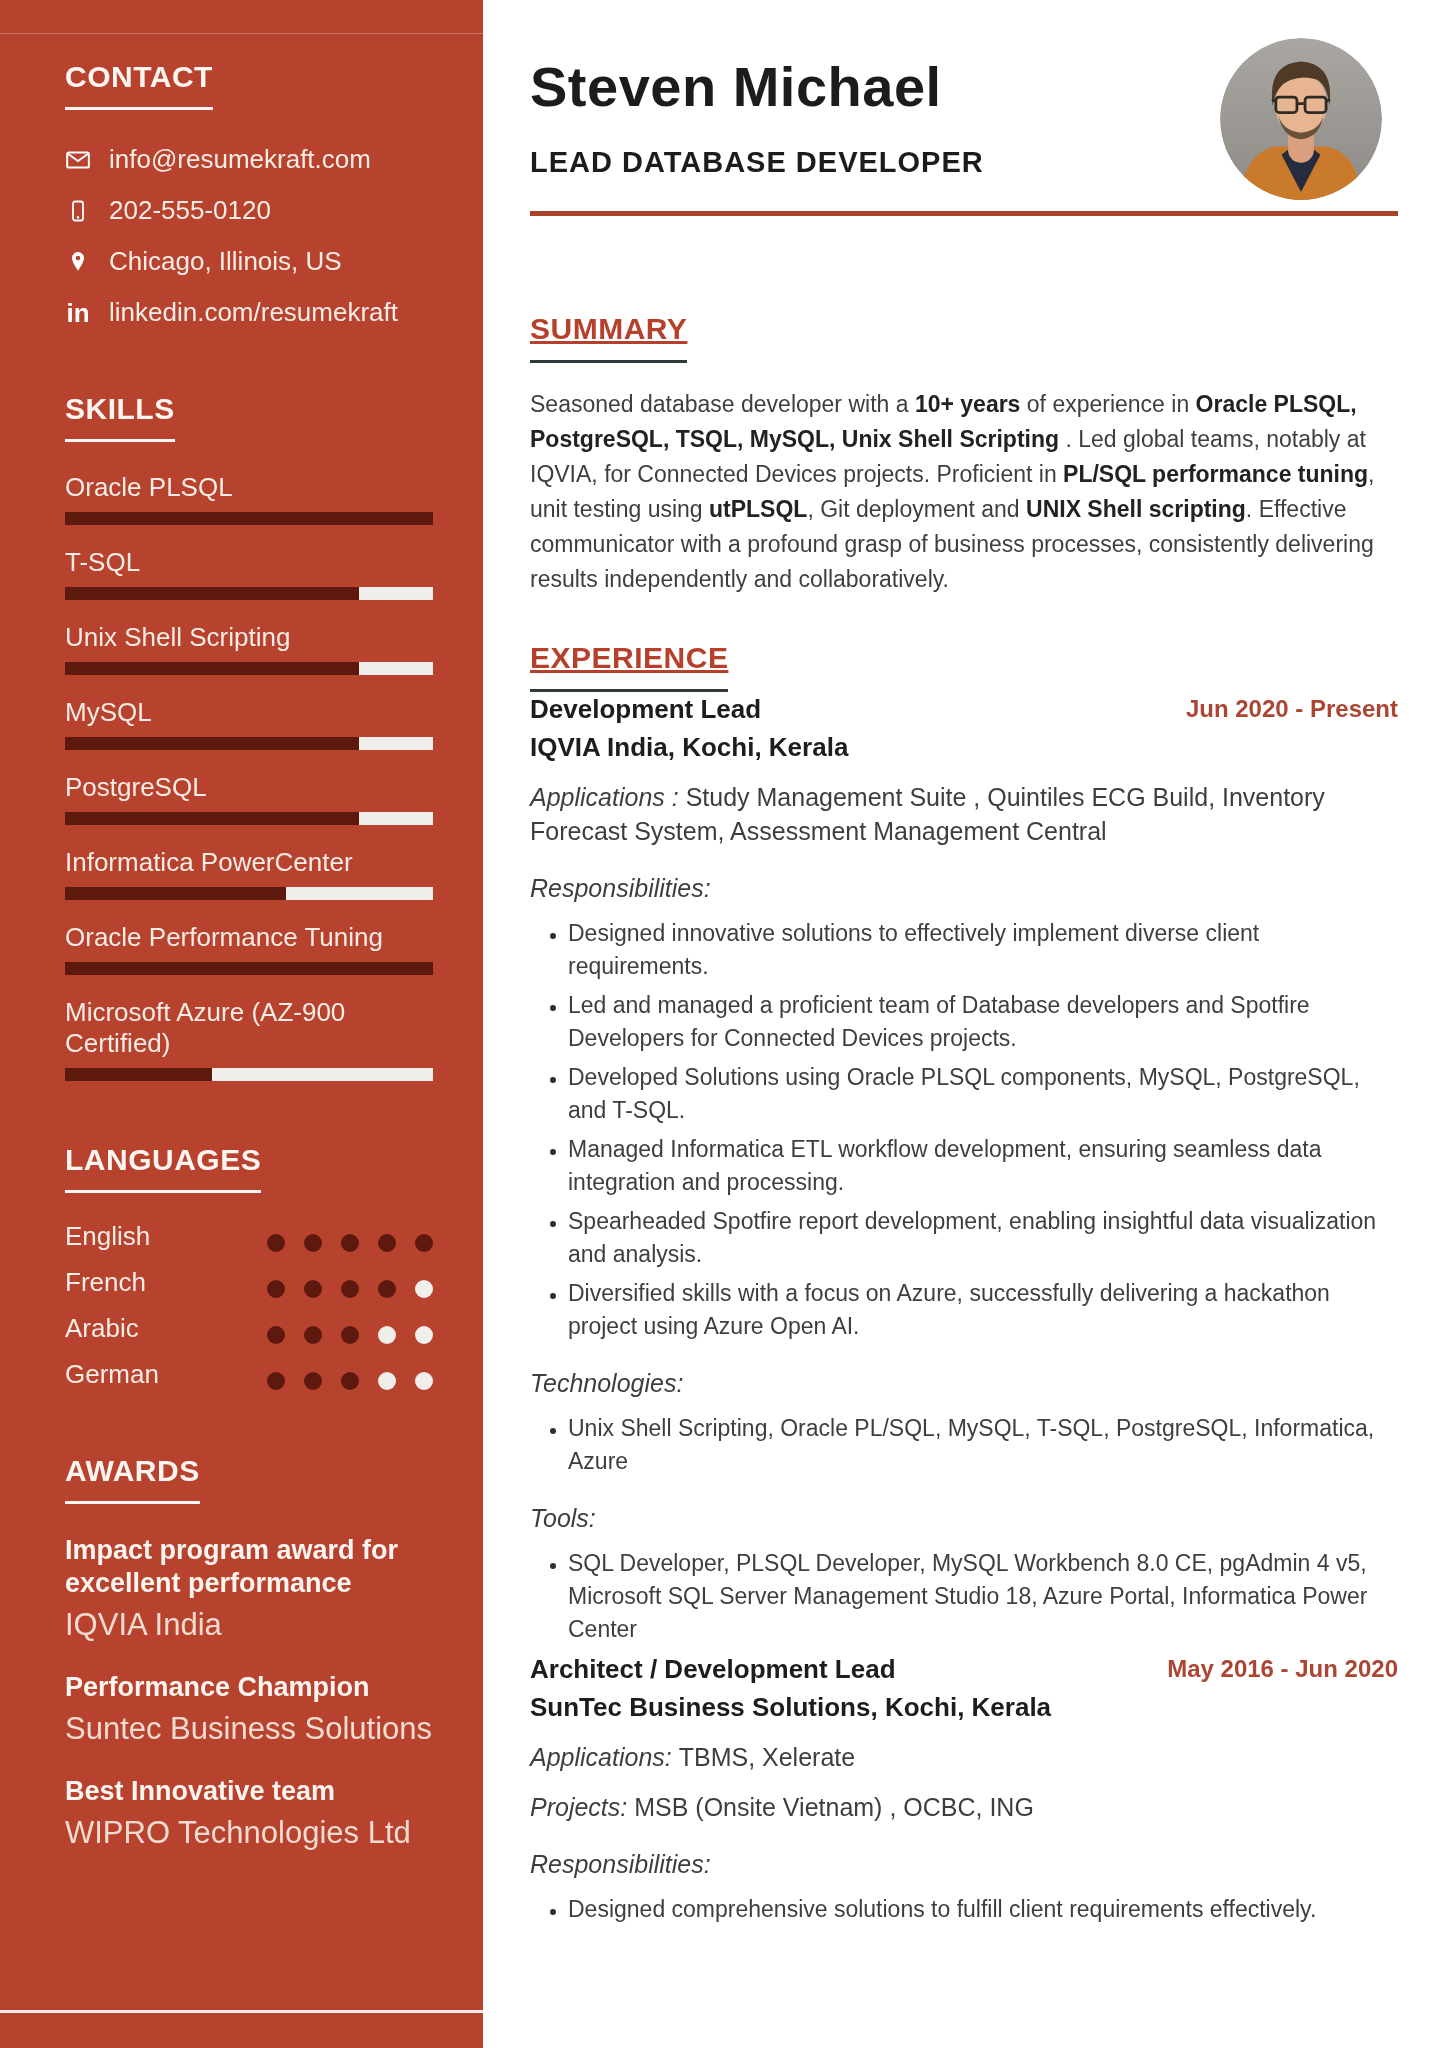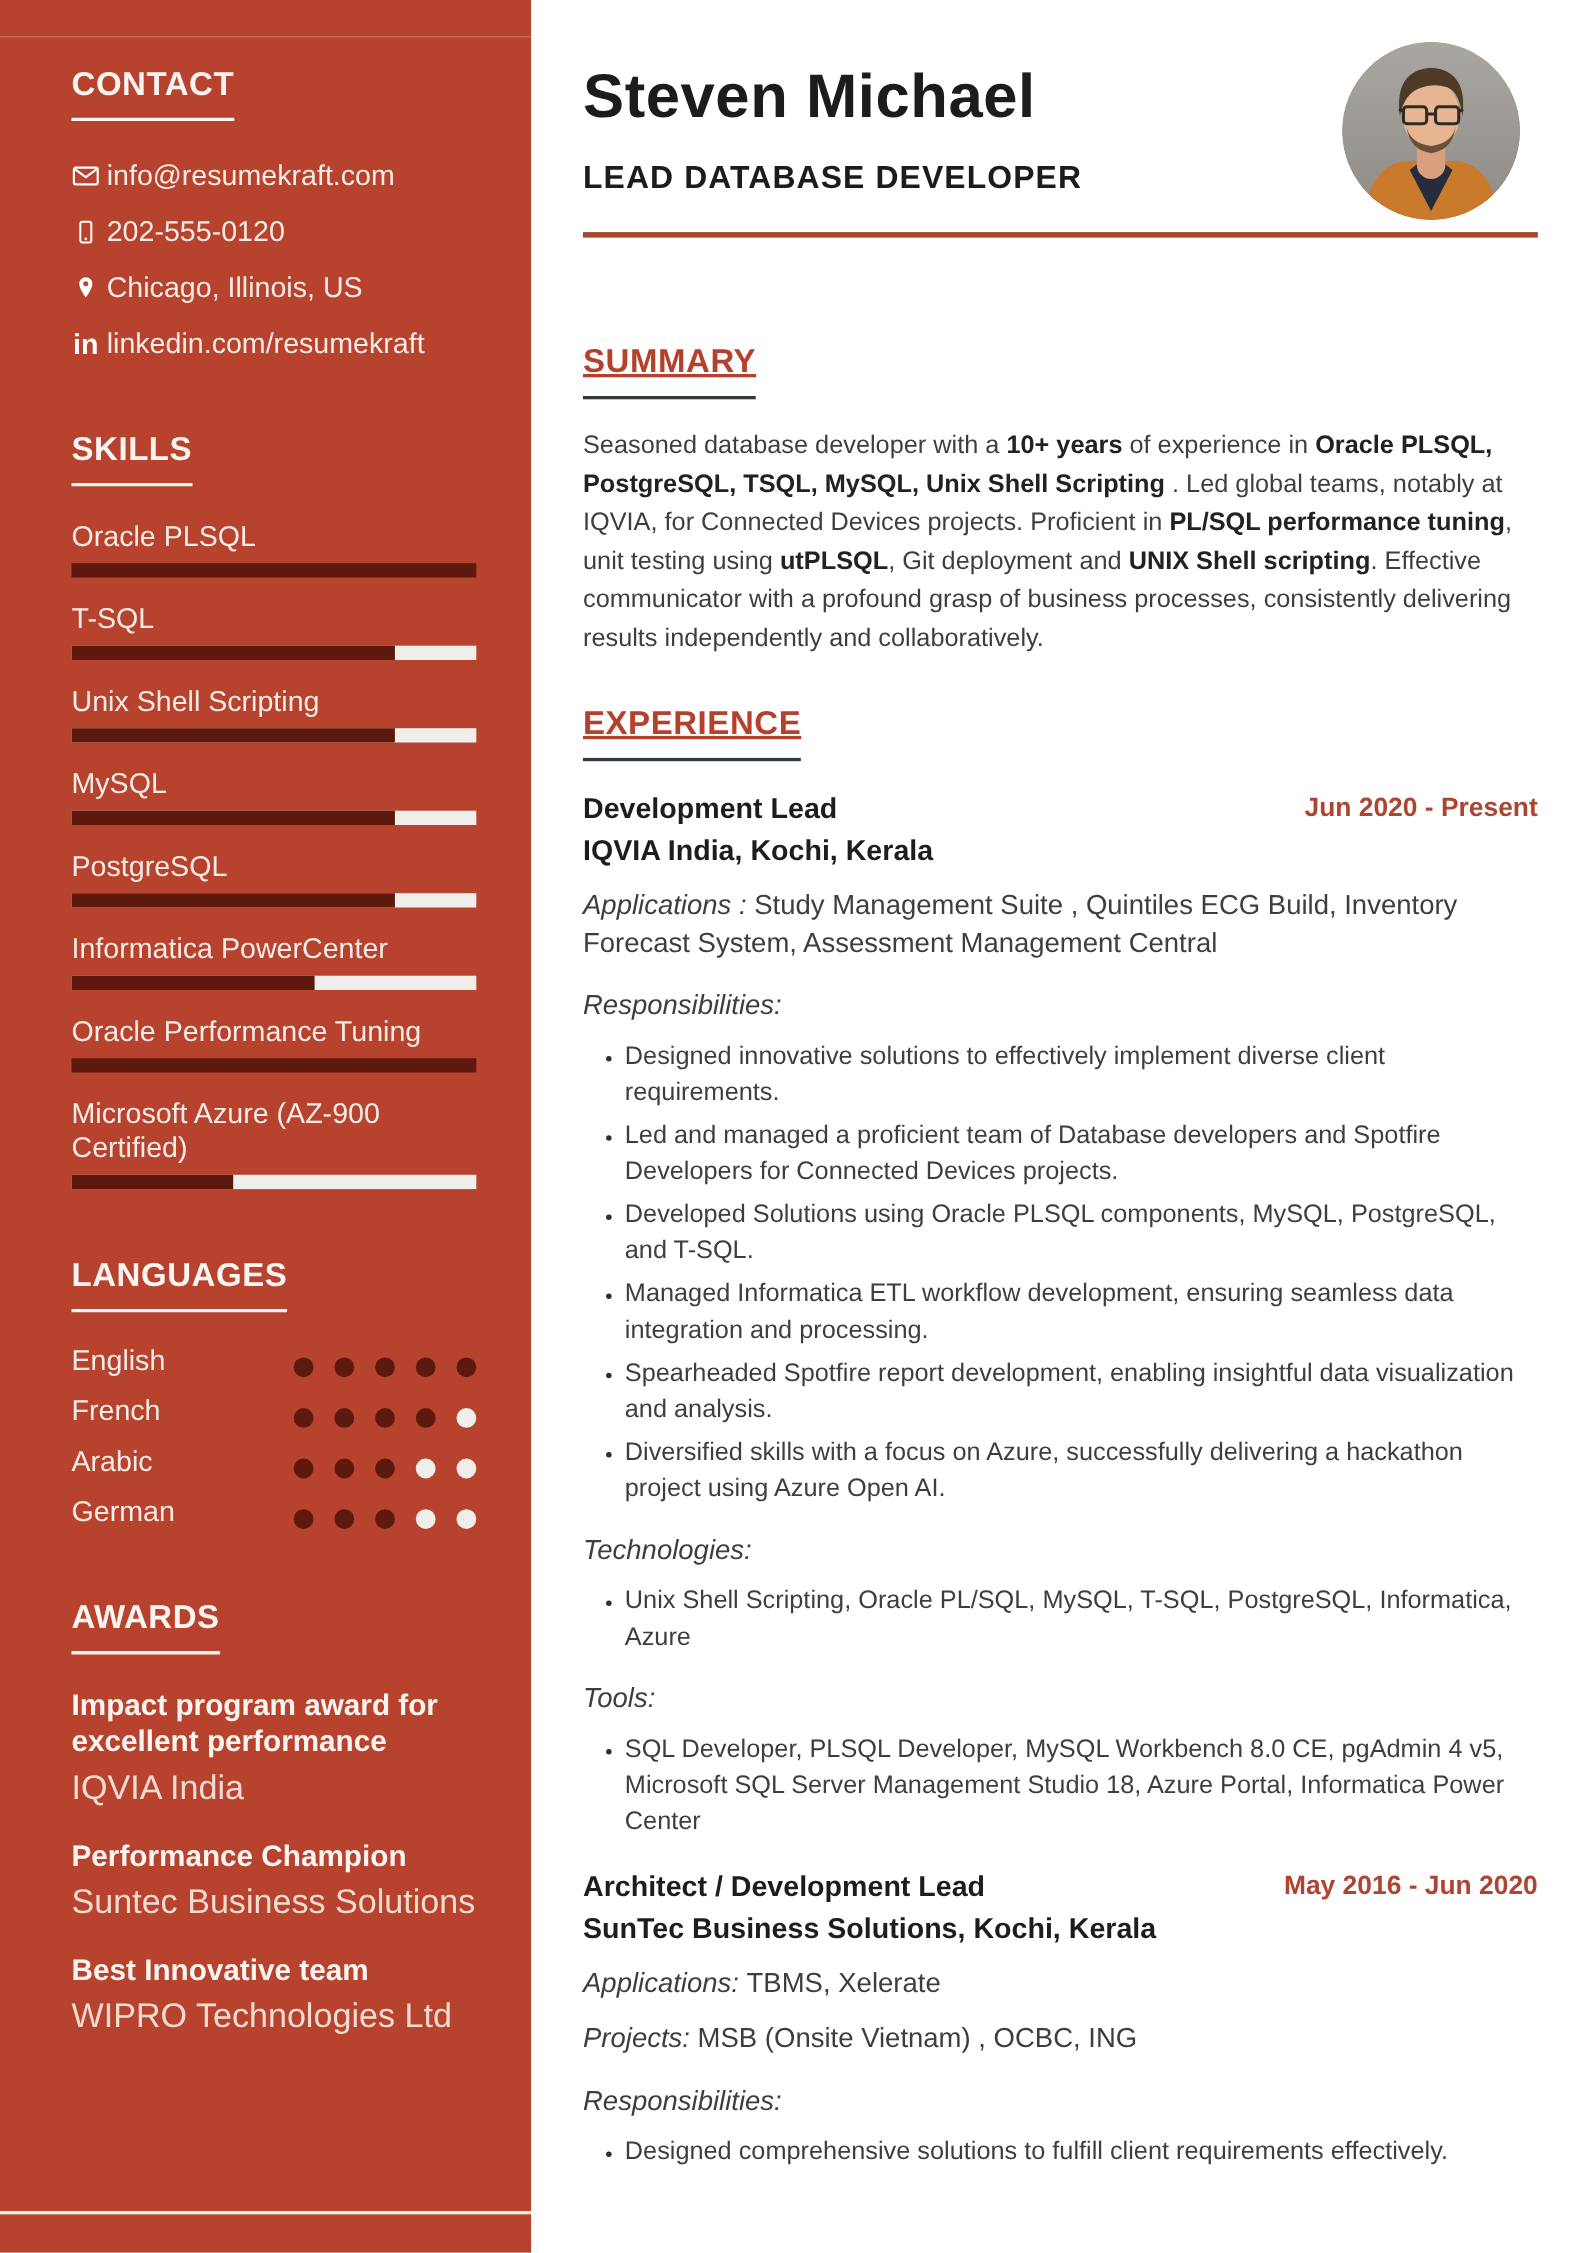--- a/index.html
+++ b/index.html
@@ -22,21 +22,21 @@
   .side-h2{
     display:inline-block;margin:0;
     font-size:30px;font-weight:700;letter-spacing:.5px;color:#fbf5f1;
     padding-bottom:13px;border-bottom:3px solid rgba(255,255,255,.95);
   }
   .side-section{margin:0;}
   .sec-skills{margin-top:64px;}
   .sec-languages{margin-top:62px;}
   .sec-awards{margin-top:64px;}
   .contact-list{list-style:none;margin:34px 0 0 0;padding:0;}
-  .contact-item{display:flex;align-items:center;gap:6px;margin-bottom:20px;font-size:26px;}
+  .contact-item{display:flex;align-items:center;gap:18px;margin-bottom:20px;font-size:26px;}
   .c-icon{width:26px;height:26px;flex:0 0 26px;display:inline-flex;align-items:center;justify-content:center;}
   .c-icon svg{display:block;}
   .in-glyph{font-weight:800;font-size:26px;color:#ffffff;font-style:normal;line-height:1;}
   .c-text{white-space:nowrap;}
   .skills-list{margin-top:30px;}
   .skill-item{margin-bottom:22px;}
   .skill-label{font-size:26px;line-height:31px;margin-bottom:9px;}
   .skill-bar{height:13px;width:368px;background:var(--bar_track,#f0eeeb);}
   .skill-bar-fill{height:13px;background:var(--bar_fill,#5e190e);}
   .lang-list{margin-top:28px;}
@@ -66,21 +66,21 @@
   .main-h2{
     display:inline-block;margin:0;
     font-size:30px;font-weight:700;letter-spacing:.5px;
     color:var(--main_heading_red,#b5402c);
     padding-bottom:14px;border-bottom:3px solid var(--underline_dark,#32393c);text-decoration:underline;
   }
   .sec-summary{margin-top:96px;}
   .summary-text{margin:24px 0 0 0;font-size:23px;line-height:35px;max-width:868px;}
   .summary-text b{color:#222;}
   .sec-experience{margin-top:44px;}
-  .job{margin-top:26px;}
+  .job{}
   .job + .job{}
   .job-head{display:flex;justify-content:space-between;align-items:flex-start;}
   .job-title{margin:0;font-size:26px;font-weight:700;color:#1d1d1d;line-height:34px;}
   .job-date{font-size:24px;font-weight:700;color:var(--date_red,#ad4533);line-height:34px;white-space:nowrap;}
   .job-company{font-size:26px;font-weight:700;color:#1d1d1d;line-height:34px;margin-top:4px;}
   .job-meta{margin-top:16px;font-size:25px;line-height:34px;}
   .meta-label{font-style:italic;}
   .job-label{margin-top:26px;font-size:25px;font-style:italic;}
   .job-bullets{margin:14px 0 0 0;padding-left:38px;}
   .job-bullets li{font-size:23px;line-height:33px;margin-bottom:6px;}

